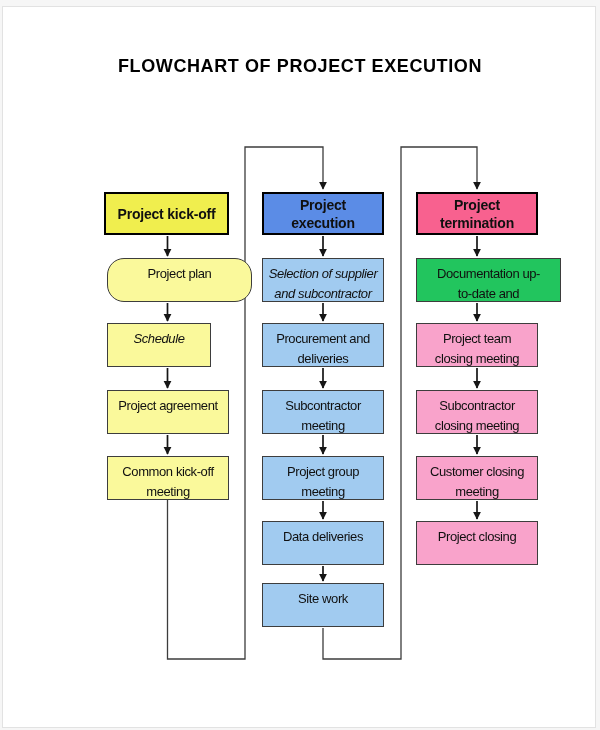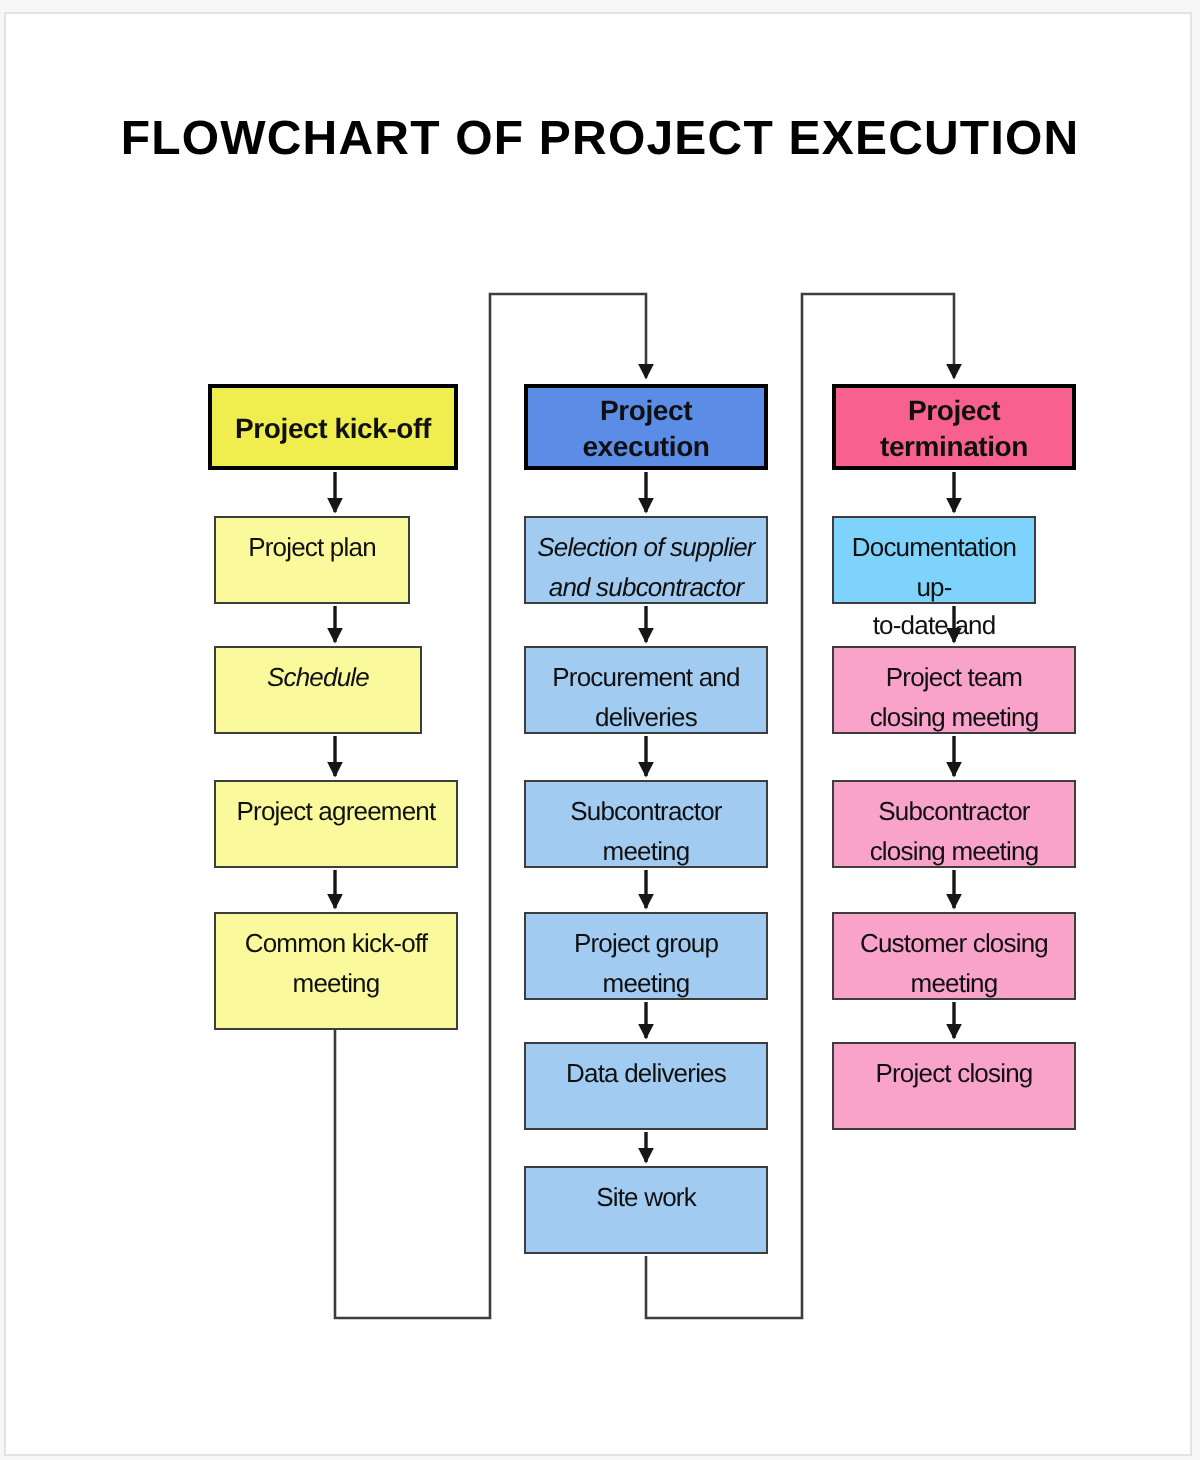--- a/index.html
+++ b/index.html
@@ -8,21 +8,21 @@
     background:#f6f6f6;
     font-family:"Liberation Sans", sans-serif;
     overflow:hidden;
   }
   .page{
     position:absolute;left:2px;top:6px;width:592px;height:720px;
     background:#ffffff;border:1px solid #e2e2e2;
   }
   .title{
     position:absolute;top:56px;left:0;width:600px;
-    text-align:center;font-weight:bold;font-size:24px;
+    text-align:center;font-weight:bold;font-size:18px;
     letter-spacing:0.6px;color:#000;
   }
   .box{
     position:absolute;box-sizing:border-box;text-align:center;color:#101010;
   }
   .header-box{
     border:2.5px solid #000;
     font-weight:bold;font-size:14px;line-height:18px;letter-spacing:-0.2px;
     display:flex;align-items:center;justify-content:center;
   }
@@ -71,24 +71,24 @@
 
   <g fill="none" stroke-width="1.3" stroke="#3c3c3c">
     <path d="M167.5,500 V659 H245 V147 H323 V189" marker-end="url(#ah)"></path>
     <path d="M323,628 V659 H401 V147 H477 V189" marker-end="url(#ah)"></path>
   </g>
 </svg>
 
 <div class="box header-box" style="left: 104px; top: 192px; width: 125px; height: 43px; background-color: rgb(240, 238, 78);">
   <span>Project kick-off</span>
 </div>
-<div class="box step-box" style="left: 107px; top: 258px; width: 98px; height: 44px; background-color: rgb(250, 249, 155);">Project plan</div>
+<div class="box step-box" style="left: 107px; top: 258px; width: 145px; height: 44px; background-color: rgb(250, 249, 155); border-radius: 17px;">Project plan</div>
 <div class="box step-box" style="left: 107px; top: 323px; width: 104px; height: 44px; background-color: rgb(250, 249, 155); font-style: italic;">Schedule</div>
 <div class="box step-box" style="left: 107px; top: 390px; width: 122px; height: 44px; background-color: rgb(250, 249, 155);">Project agreement</div>
-<div class="box step-box" style="left: 107px; top: 456px; width: 122px; height: 59px; background-color: rgb(250, 249, 155);">Common kick-off
+<div class="box step-box" style="left: 107px; top: 456px; width: 122px; height: 44px; background-color: rgb(250, 249, 155);">Common kick-off
 meeting</div>
 
 <div class="box header-box" style="left: 262px; top: 192px; width: 122px; height: 43px; background-color: rgb(91, 140, 230);">
   <span>Project
 execution</span>
 </div>
 <div class="box step-box" style="left: 262px; top: 258px; width: 122px; height: 44px; background-color: rgb(161, 203, 240); font-style: italic;">Selection of supplier
 and subcontractor</div>
 <div class="box step-box" style="left: 262px; top: 323px; width: 122px; height: 44px; background-color: rgb(161, 203, 240);">Procurement and
 deliveries</div>
@@ -96,21 +96,21 @@
 meeting</div>
 <div class="box step-box" style="left: 262px; top: 456px; width: 122px; height: 44px; background-color: rgb(161, 203, 240);">Project group
 meeting</div>
 <div class="box step-box" style="left: 262px; top: 521px; width: 122px; height: 44px; background-color: rgb(161, 203, 240);">Data deliveries</div>
 <div class="box step-box" style="left: 262px; top: 583px; width: 122px; height: 44px; background-color: rgb(161, 203, 240);">Site work</div>
 
 <div class="box header-box" style="left: 416px; top: 192px; width: 122px; height: 43px; background-color: rgb(248, 97, 143);">
   <span>Project
 termination</span>
 </div>
-<div class="box step-box" style="left: 416px; top: 258px; width: 102px; height: 44px; background-color: #7dd3fc;">Documentation up-
+<div class="box step-box" style="left: 416px; top: 258px; width: 145px; height: 44px; background-color: #22c55e;">Documentation up-
 to-date and</div>
 <div class="box step-box" style="left: 416px; top: 323px; width: 122px; height: 44px; background-color: rgb(249, 163, 203);">Project team
 closing meeting</div>
 <div class="box step-box" style="left: 416px; top: 390px; width: 122px; height: 44px; background-color: rgb(249, 163, 203);">Subcontractor
 closing meeting</div>
 <div class="box step-box" style="left: 416px; top: 456px; width: 122px; height: 44px; background-color: rgb(249, 163, 203);">Customer closing
 meeting</div>
 <div class="box step-box" style="left: 416px; top: 521px; width: 122px; height: 44px; background-color: rgb(249, 163, 203);">Project closing</div>
 
 </body></html>

